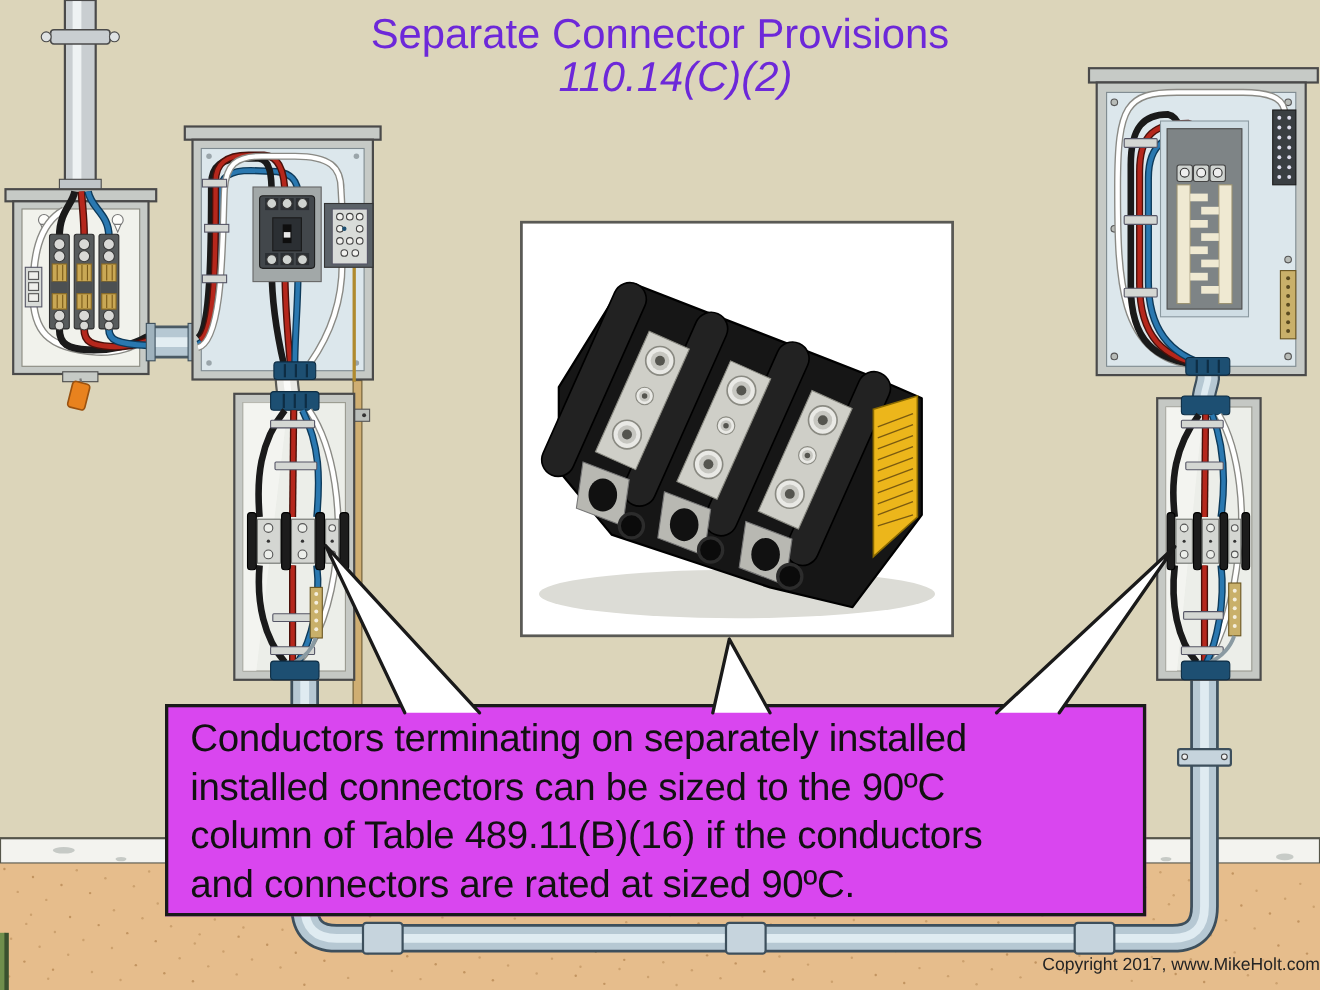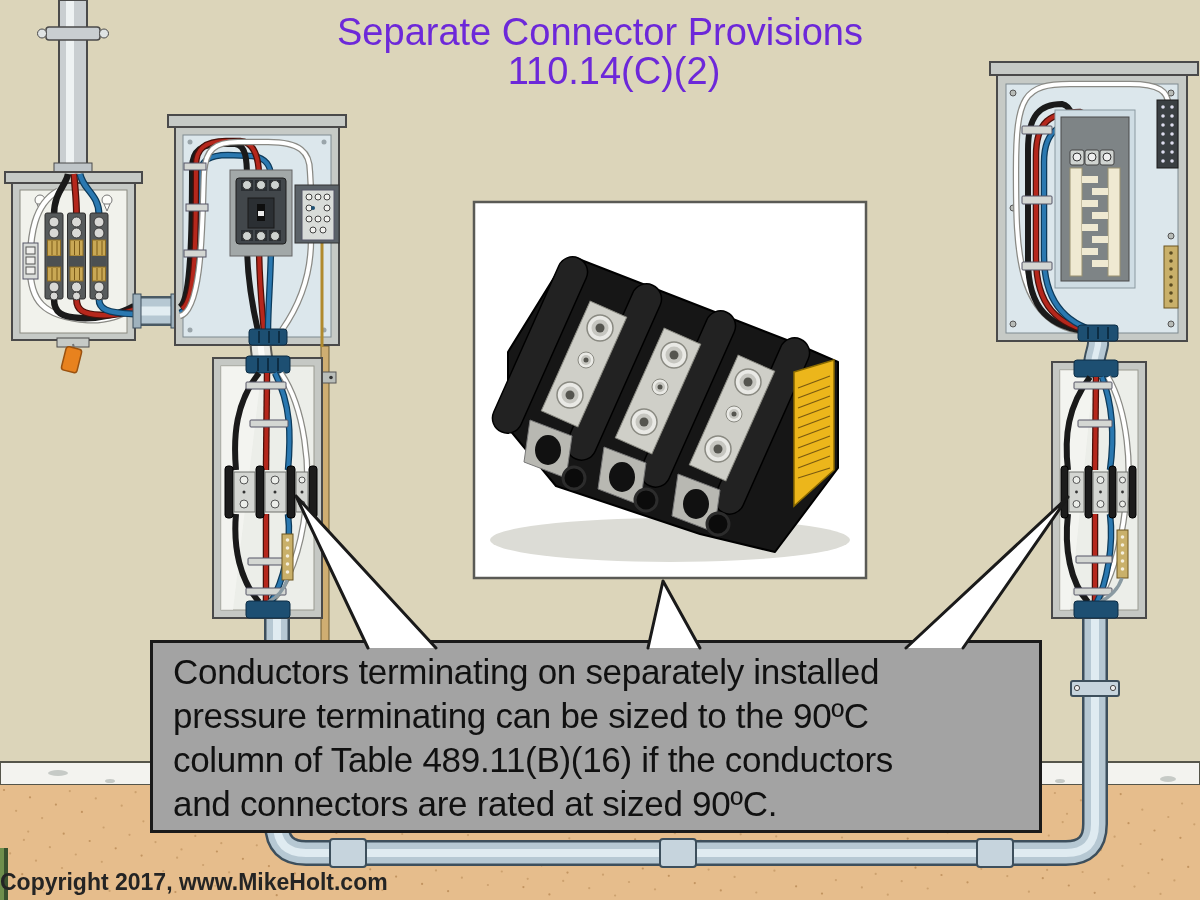--- a/index.html
+++ b/index.html
@@ -6,31 +6,31 @@
   .stage{
     position:relative;width:1200px;height:900px;overflow:hidden;
     background:#dcd5ba;
     font-family:"Liberation Sans", sans-serif;
   }
   .stage svg{position:absolute;left:0;top:0;}
   .title-block{
     position:absolute;top:13px;left:0;width:100%;
     text-align:center;color:#6d28d9;line-height:39px;font-size:38px;
   }
-  .title-line2{margin-left:28px;}
+  .title-line2{font-style:italic;margin-left:28px;}
   .callout{
     position:absolute;left:150px;top:640px;width:892px;height:193px;
-    box-sizing:border-box;background:#a3a3a3;border:3px solid #1a1a1a;
+    box-sizing:border-box;background:#d946ef;border:3px solid #1a1a1a;
     padding:7px 14px 0 20px;font-size:35px;line-height:44px;color:#111111;
     letter-spacing:-0.3px;
   }
   .pointers{pointer-events:none;}
   .copyright{
-    position:absolute;top:869px;left:0;width:100%;text-align:left;
-    font-size:23px;color:#242424;font-weight:bold;
+    position:absolute;top:869px;left:0;width:100%;text-align:right;
+    font-size:16px;color:#242424;
   }
 </style>
 </head>
 <body>
 
 <div class="stage">
 
 <svg width="1200" height="900" viewBox="0 0 1200 900">
 
   <g>
@@ -785,21 +785,21 @@
   </g>
 </svg>
 
 <div class="title-block">
   <div>Separate Connector Provisions</div>
   <div class="title-line2">110.14(C)(2)</div>
 </div>
 
 <div class="callout">
   <div>Conductors terminating on separately installed</div>
-  <div>pressure terminating can be sized to the 90ºC</div>
+  <div>installed connectors can be sized to the 90ºC</div>
   <div>column of Table 489.11(B)(16) if the conductors</div>
   <div>and connectors are rated at sized 90ºC.</div>
 </div>
 
 <svg class="pointers" width="1200" height="900" viewBox="0 0 1200 900">
   <g>
     <polygon points="296,496 368,648 436,648" fill="#ffffff"></polygon>
     <path d="M296,496 L368,648 M296,496 L436,648" stroke="#1a1a1a" stroke-width="3" fill="none" stroke-linecap="round"></path>
   </g>
   <g>

